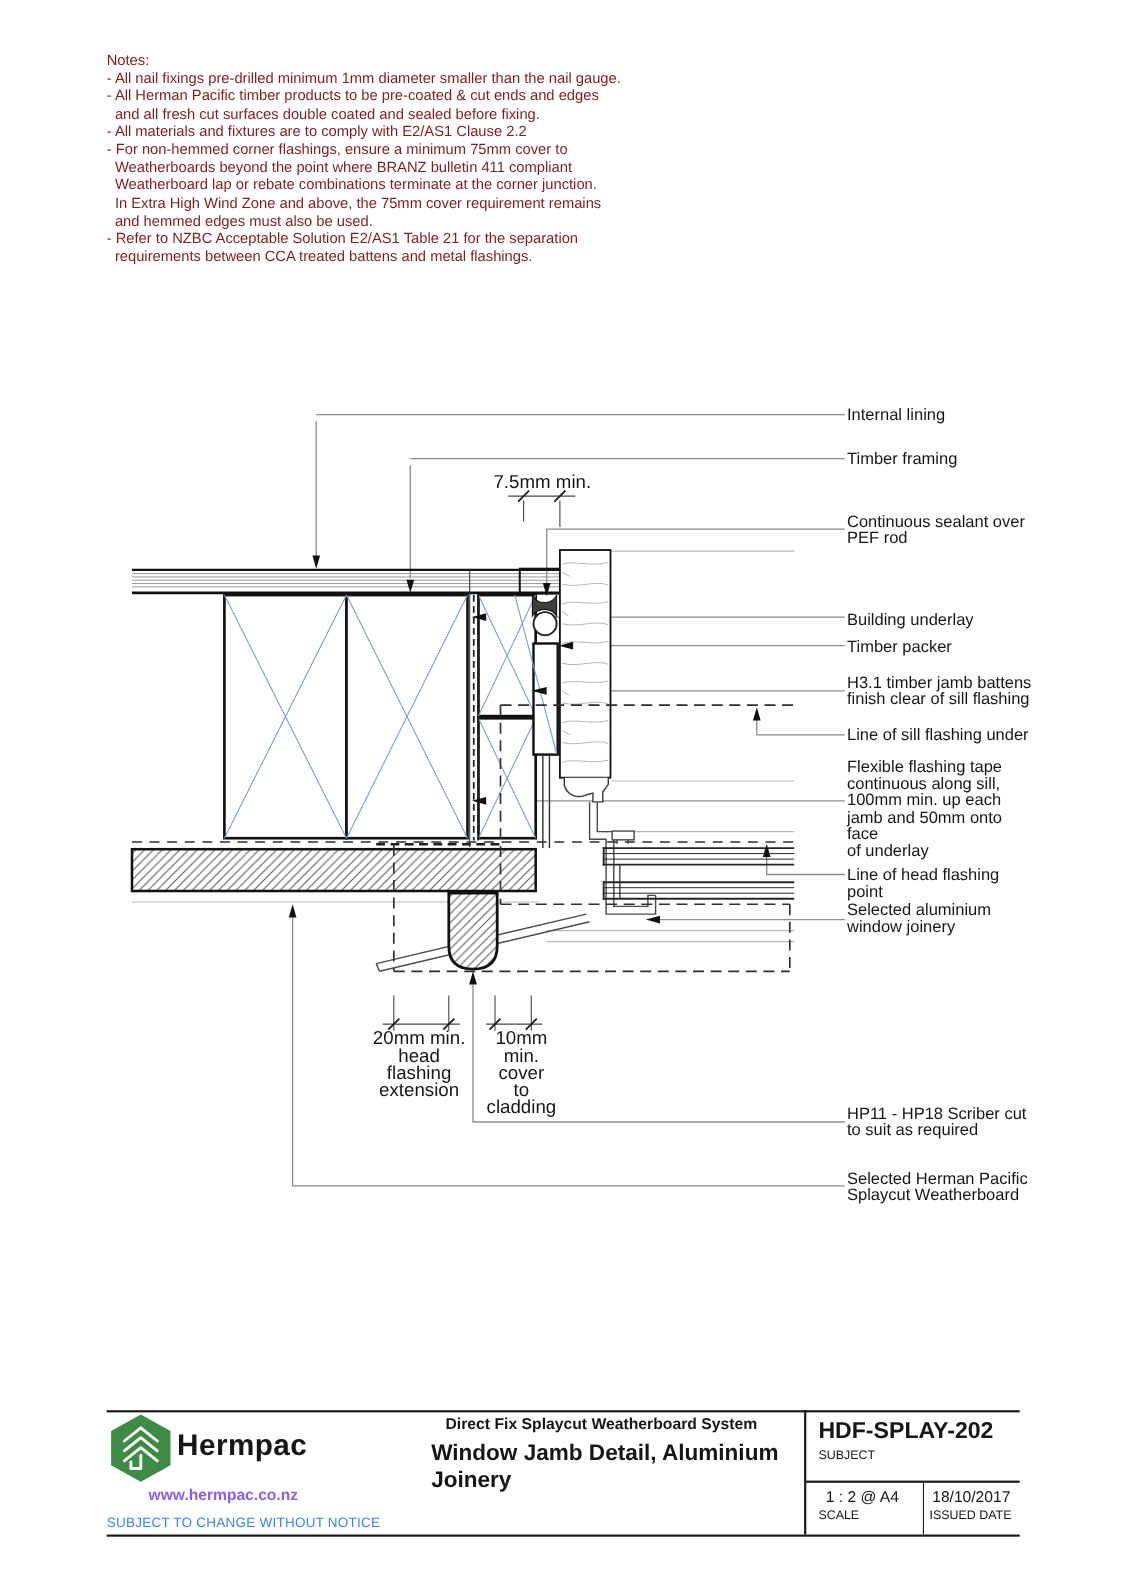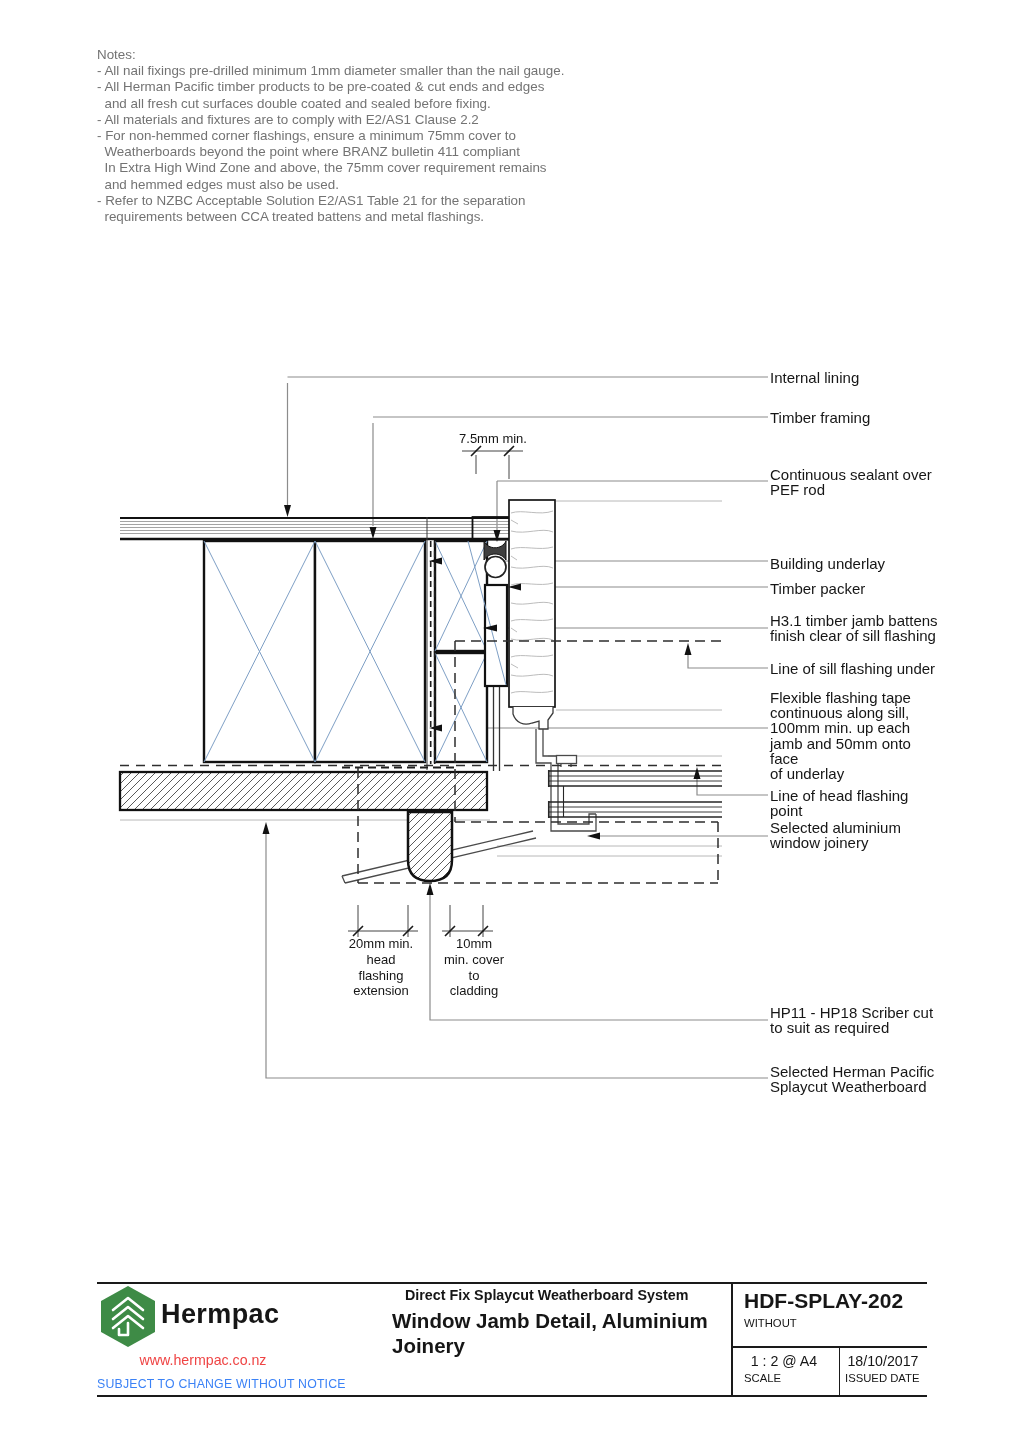--- a/index.html
+++ b/index.html
@@ -1,48 +1,49 @@
 <!DOCTYPE html>
 <html><head>
 <meta charset="utf-8">
 <style>
   html,body{margin:0;padding:0;}
   body{width:1024px;height:1449px;background:#ffffff;position:relative;
        font-family:"Liberation Sans",sans-serif;color:#1a1a1a;overflow:hidden;}
   .abs{position:absolute;}
   #notes{position:absolute;left:97px;top:47px;}
-  .note-line{white-space:pre;font-size:13.4px;line-height:16.2px;color:#737373;}
+  .note-line{white-space:pre;font-size:13.4px;line-height:16.2px;color:#7f1d1d;}
   .lbl{position:absolute;left:770px;width:170px;font-size:15px;line-height:15.2px;
        color:#161616;white-space:pre-line;}
-  .dim{position:absolute;font-size:13px;line-height:15.8px;color:#161616;
+  .dim{position:absolute;font-size:17px;line-height:15.8px;color:#161616;
        text-align:center;white-space:pre-line;}
   .rule{position:absolute;background:#1a1a1a;}
   .tb-brand{position:absolute;left:161px;top:1299px;font-size:27px;font-weight:bold;
             letter-spacing:.4px;color:#161616;text-align:center;}
   .tb-www{position:absolute;left:97px;top:1352px;width:212px;text-align:center;
-          font-size:14.2px;font-weight:normal;color:#ef4444;}
+          font-size:14.2px;font-weight:bold;color:#8b5cf6;}
   .tb-notice{position:absolute;left:97px;top:1377px;font-size:12.3px;letter-spacing:.2px;color:#3b82f6;}
   .tb-system{position:absolute;left:392px;top:1287px;font-size:14.3px;font-weight:bold;color:#161616;margin-left:13px;}
   .tb-title{position:absolute;left:392px;top:1309px;font-size:20.5px;line-height:24.5px;
             font-weight:bold;white-space:pre-line;color:#161616;}
   .tb-code{position:absolute;left:744px;top:1289px;font-size:21px;font-weight:bold;color:#161616;text-align:center;}
   .tb-small{position:absolute;font-size:11.3px;color:#161616;}
   .tb-val{position:absolute;top:1353px;font-size:14.2px;text-align:center;color:#161616;}
 </style>
 </head>
 <body>
 
 <div id="notes">
   <div class="note-line">Notes:</div>
   <div class="note-line">- All nail fixings pre-drilled minimum 1mm diameter smaller than the nail gauge.</div>
   <div class="note-line">- All Herman Pacific timber products to be pre-coated &amp; cut ends and edges</div>
   <div class="note-line">  and all fresh cut surfaces double coated and sealed before fixing.</div>
   <div class="note-line">- All materials and fixtures are to comply with E2/AS1 Clause 2.2</div>
   <div class="note-line">- For non-hemmed corner flashings, ensure a minimum 75mm cover to</div>
   <div class="note-line">  Weatherboards beyond the point where BRANZ bulletin 411 compliant</div>
+  <div class="note-line">  Weatherboard lap or rebate combinations terminate at the corner junction.</div>
   <div class="note-line">  In Extra High Wind Zone and above, the 75mm cover requirement remains</div>
   <div class="note-line">  and hemmed edges must also be used.</div>
   <div class="note-line">- Refer to NZBC Acceptable Solution E2/AS1 Table 21 for the separation</div>
   <div class="note-line">  requirements between CCA treated battens and metal flashings.</div>
 </div>
 
 <svg class="abs" style="left:0;top:0" width="1024" height="1449" viewBox="0 0 1024 1449">
   <defs>
     <pattern id="hatch" patternUnits="userSpaceOnUse" width="8" height="8">
       <rect width="8" height="8" fill="#ffffff"></rect>
@@ -261,17 +262,17 @@
   </g>
 </svg>
 
 <div class="tb-brand">Hermpac</div>
 <div class="tb-www">www.hermpac.co.nz</div>
 <div class="tb-notice">SUBJECT TO CHANGE WITHOUT NOTICE</div>
 <div class="tb-system">Direct Fix Splaycut Weatherboard System</div>
 <div class="tb-title">Window Jamb Detail, Aluminium
 Joinery</div>
 <div class="tb-code">HDF-SPLAY-202</div>
-<div class="tb-small" style="left:744px;top:1317px">WITHOUT</div>
+<div class="tb-small" style="left:744px;top:1317px">SUBJECT</div>
 <div class="tb-val" style="left:731px;width:106px">1 : 2 @ A4</div>
 <div class="tb-small" style="left:744px;top:1372px">SCALE</div>
 <div class="tb-val" style="left:839px;width:88px">18/10/2017</div>
 <div class="tb-small" style="left:845px;top:1372px">ISSUED DATE</div>
 
 </body></html>

